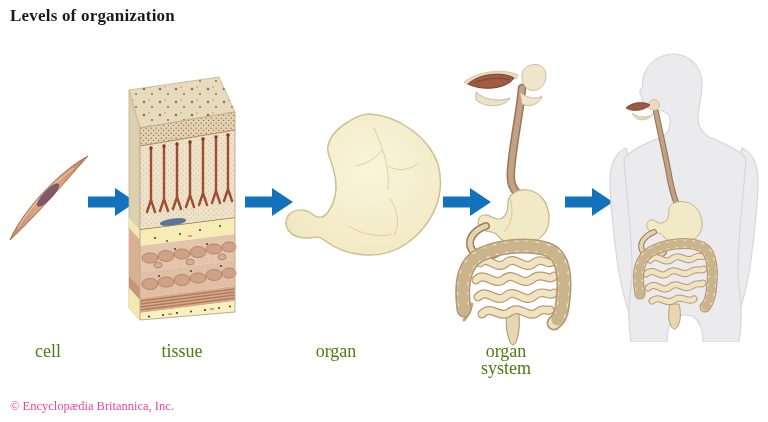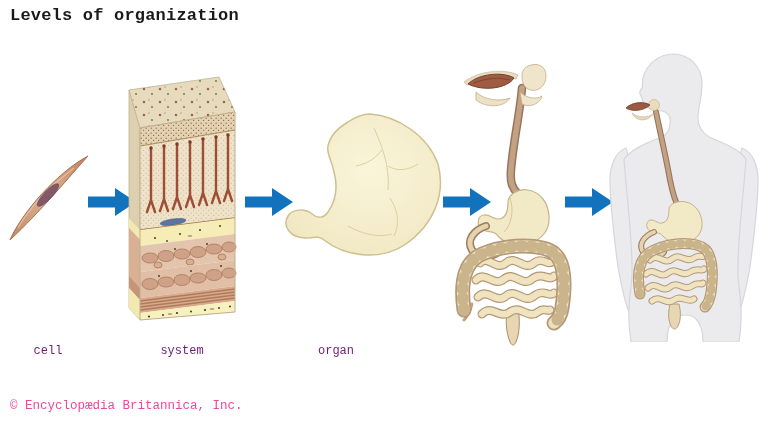--- a/index.html
+++ b/index.html
@@ -1,22 +1,22 @@
 <!DOCTYPE html>
 <html><head>
 <meta charset="utf-8">
 <style>
   html,body{margin:0;padding:0;background:#fff;}
   #canvas{position:relative;width:768px;height:422px;background:#ffffff;overflow:hidden;
-          font-family:Liberation Mono, monospace;color:#1a1a1a;}
+          font-family:Liberation Serif, serif;color:#1a1a1a;}
   .title{position:absolute;left:10px;top:6px;font-size:17px;font-weight:bold;letter-spacing:0.2px;}
   .illus{position:absolute;}
   .arrow{position:absolute;width:48px;height:30px;}
   .arrow polygon{fill:#1273bc;}
-  .stage-label{position:absolute;top:343px;font-size:12px;line-height:17px;text-align:center;color:#701a75;}
+  .stage-label{position:absolute;top:343px;font-size:18px;line-height:17px;text-align:center;color:#4d7c0f;}
   .copyright{position:absolute;left:10px;top:399px;font-size:12.5px;color:#ec4899;}
 </style>
 </head>
 <body>
 
 <div id="canvas">
 
   <div class="title">Levels of organization</div>
 
   <svg class="illus" style="left:4px;top:150px" width="90" height="95" viewBox="0 0 90 95">
@@ -279,17 +279,18 @@
       </g>
     </g>
     <g fill="none" stroke-linecap="round">
       <path d="M42,242 C38,220 42,204 56,198 C76,189 98,190 107,197 C114,203 116,220 113,240 C112,247 110,252 107,255" stroke="#b59877" stroke-width="11"></path>
       <path d="M42,242 C38,220 42,204 56,198 C76,189 98,190 107,197 C114,203 116,220 113,240 C112,247 110,252 107,255" stroke="#ece0bd" stroke-width="8.5"></path>
       <path d="M42,242 C38,220 42,204 56,198 C76,189 98,190 107,197 C114,203 116,220 113,240 C112,247 110,252 107,255" stroke="#c3ab83" stroke-width="8.5" stroke-dasharray="1.5,7" opacity="0.85"></path>
     </g>
   </svg>
 
   <div class="stage-label" style="left:3px;width:90px">cell</div>
-  <div class="stage-label" style="left:137px;width:90px">system</div>
+  <div class="stage-label" style="left:137px;width:90px">tissue</div>
   <div class="stage-label" style="left:291px;width:90px">organ</div>
+  <div class="stage-label" style="left:471px;width:70px">organ system</div>
 
   <div class="copyright">© Encyclopædia Britannica, Inc.</div>
 </div>
 
 </body></html>

